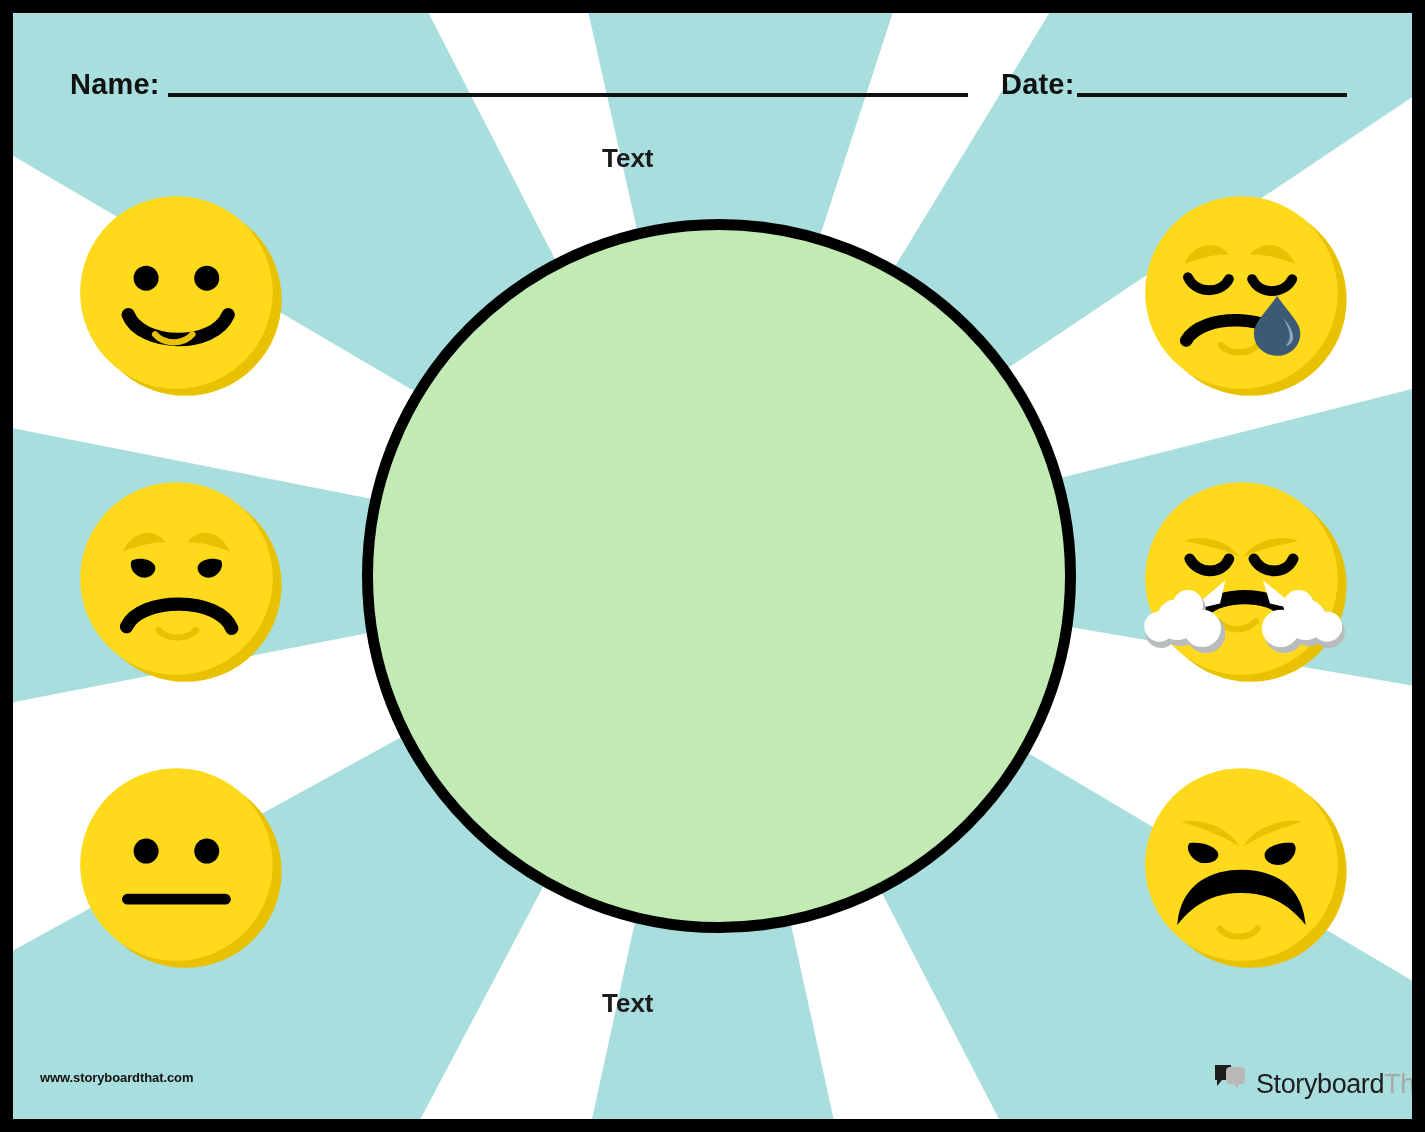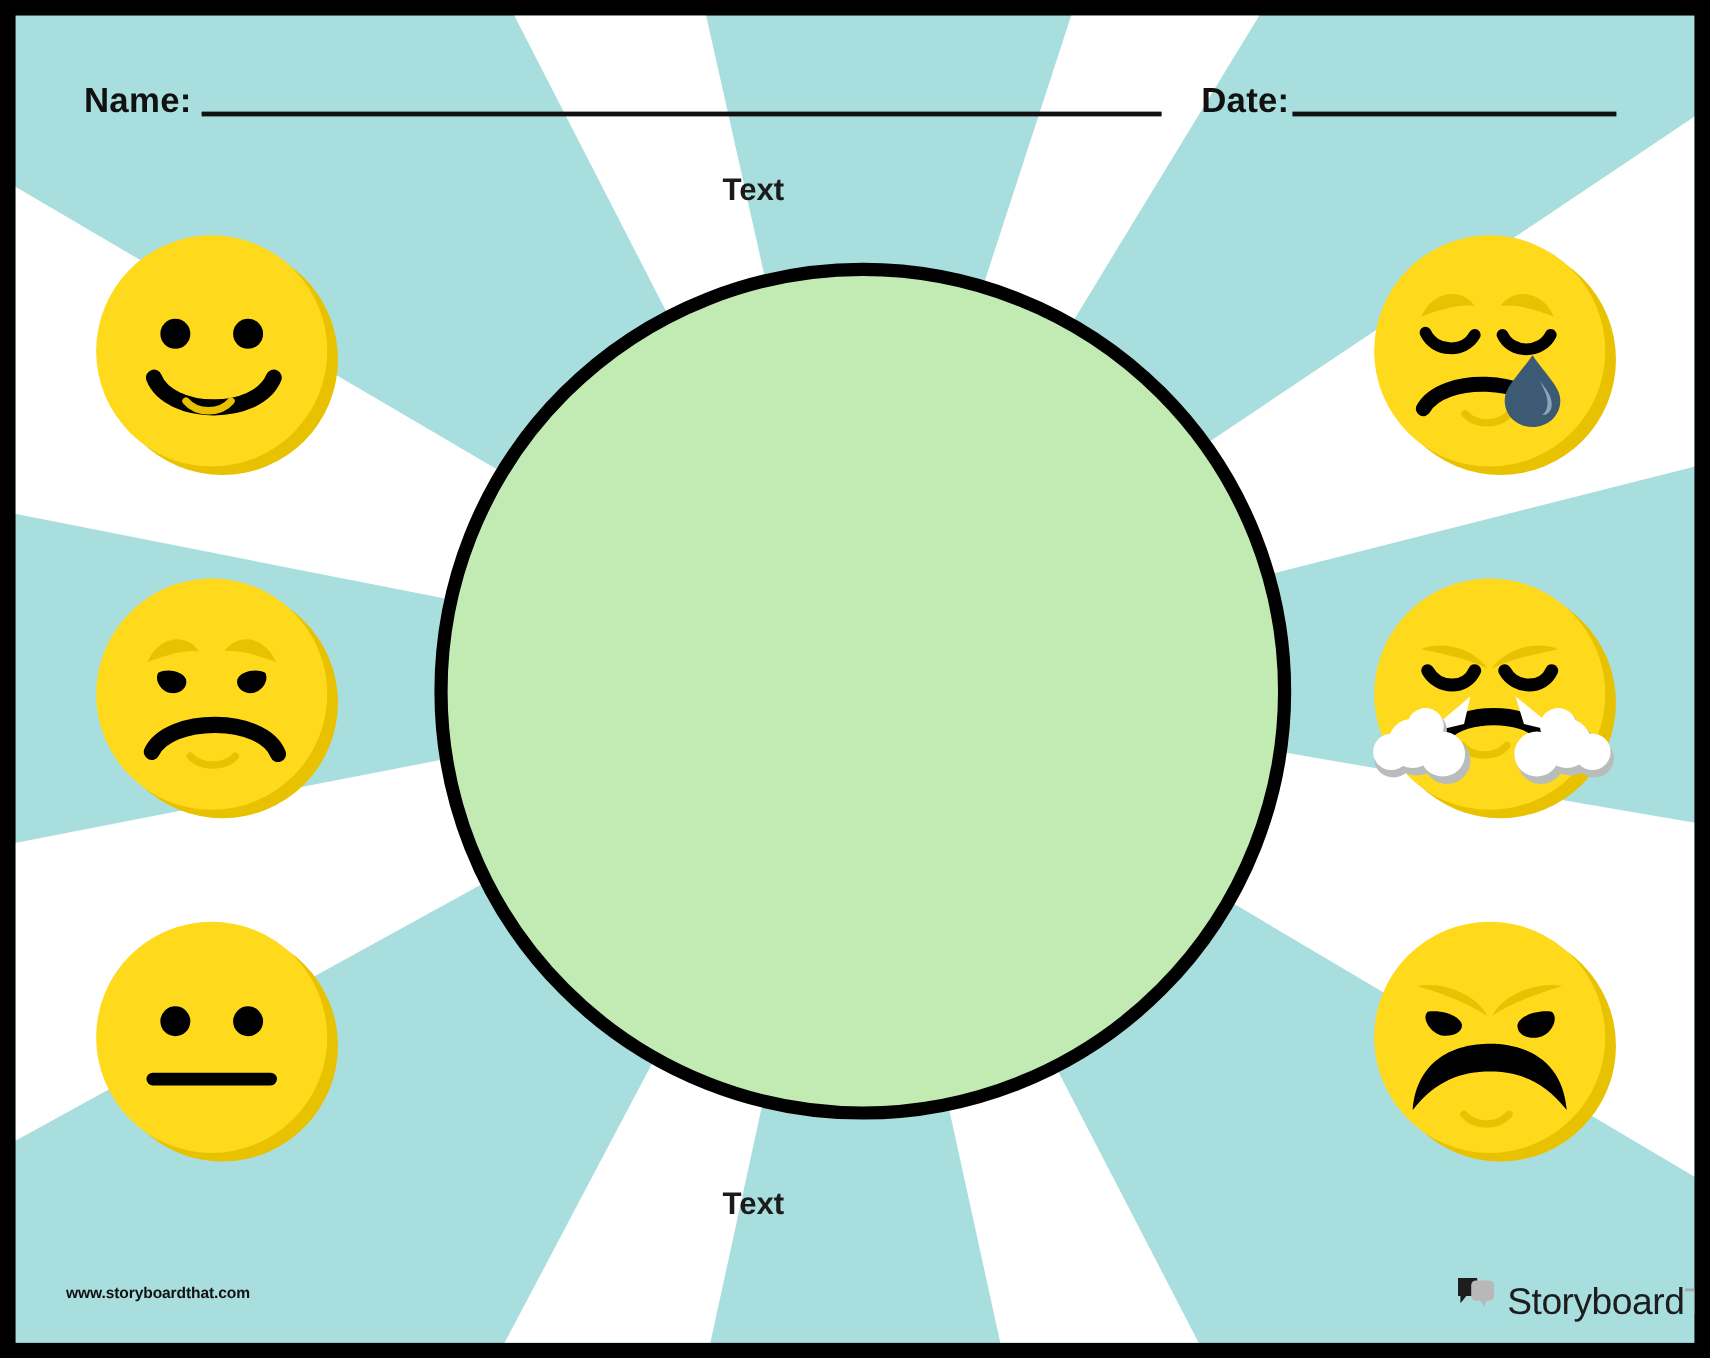--- a/index.html
+++ b/index.html
@@ -113,39 +113,39 @@
   #face-happy     { left: 60px;  top: 176px; }
   #face-sad       { left: 60px;  top: 462px; }
   #face-neutral   { left: 60px;  top: 748px; }
   #face-crying    { left: 1125px; top: 176px; }
   #face-steaming  { left: 1125px; top: 462px; }
   #face-angry     { left: 1125px; top: 748px; }
 
   
   #footer-url {
     position: absolute;
-    left: 42px;
+    left: 27px;
     top: 1057px;
     font-size: 13px;
     font-weight: 700;
     color: #111111;
     letter-spacing: -0.1px;
     text-align: center;
   }
   #brand {
     position: absolute;
     left: 1200px;
     top: 1047px;
     display: flex;
     align-items: center;
     height: 36px;
   }
   #brand-logo { margin-right: 9px; }
   .brand-text {
-    font-size: 31px;
+    font-size: 27px;
     font-weight: 400;
     letter-spacing: -0.4px;
     line-height: 1;
     margin-top: 12px;
   }
   #brand-name-1 { color: #1d1d1d; }
   #brand-name-2 { color: #a9a9a9; }
 </style>
 </head>
 <body>

